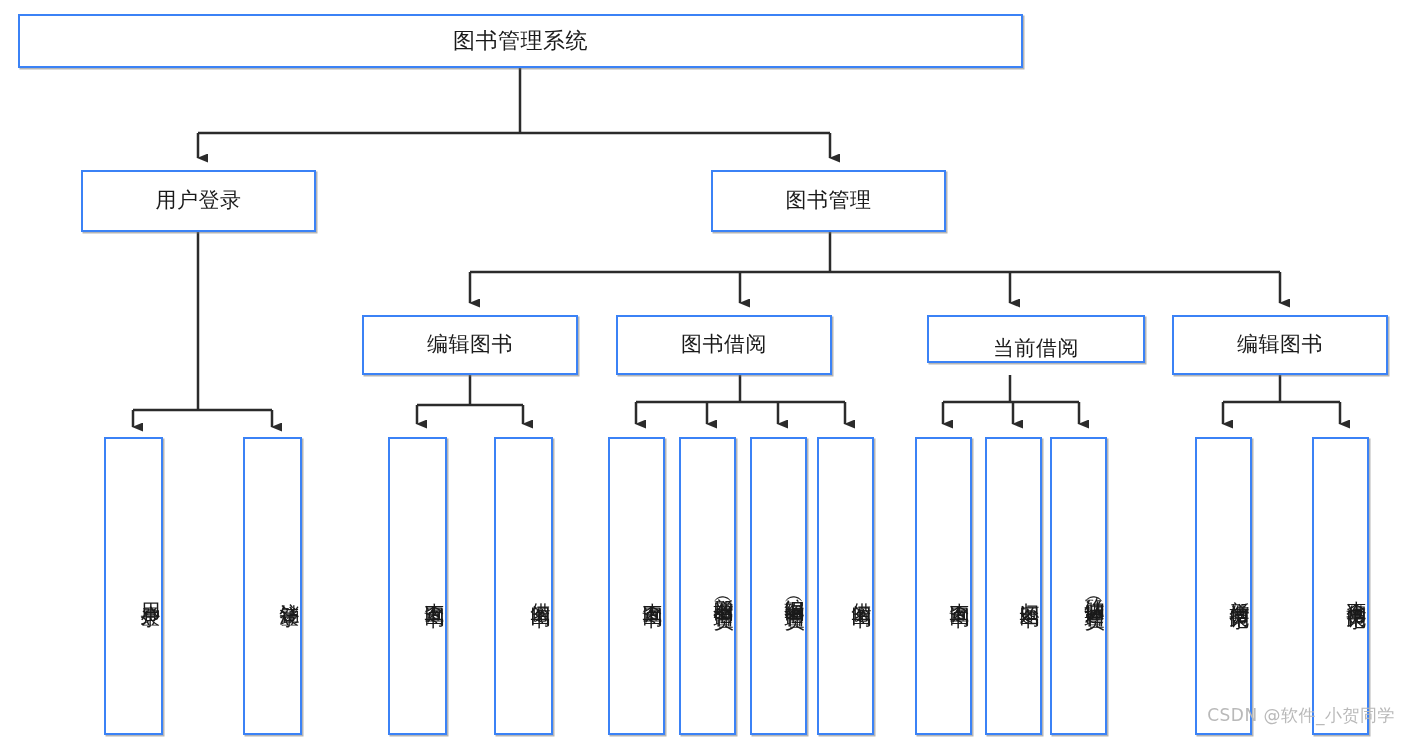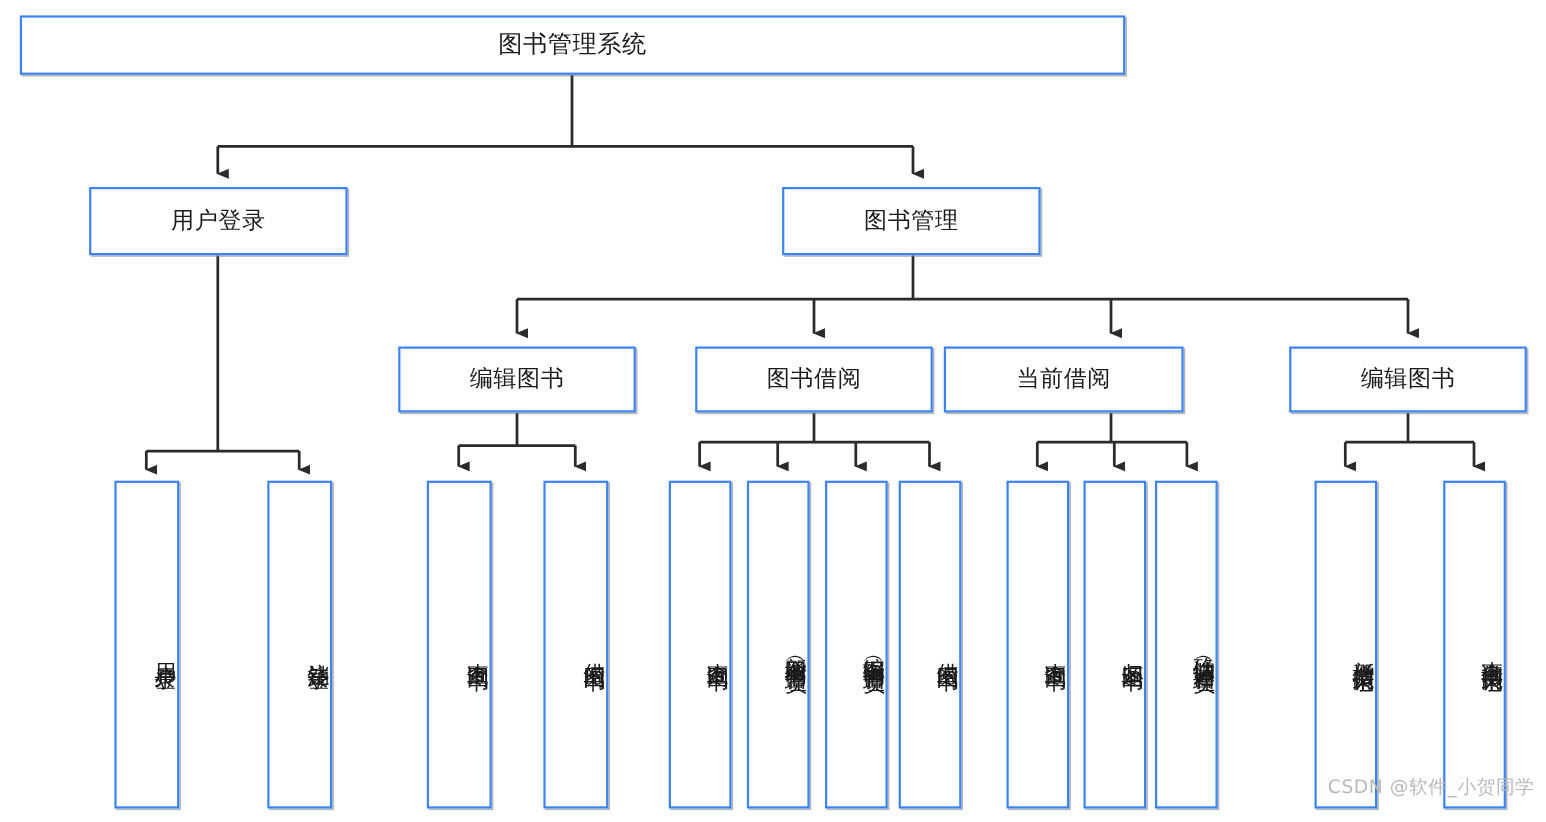--- a/index.html
+++ b/index.html
@@ -125,24 +125,24 @@
   <div class="node h" style="left:81px;top:170px;width:235px;height:62px;">
     <span>用户登录</span>
   </div>
   <div class="node h" style="left:711px;top:170px;width:235px;height:62px;">
     <span>图书管理</span>
   </div>
 
   <div class="node h" style="left:362px;top:315px;width:216px;height:60px;">
     <span>编辑图书</span>
   </div>
-  <div class="node h" style="left:632px;top:315px;width:216px;height:60px;">
+  <div class="node h" style="left:616px;top:315px;width:216px;height:60px;">
     <span>图书借阅</span>
   </div>
-  <div class="node h" style="left:858px;top:315px;width:218px;height:60px;">
+  <div class="node h" style="left:927px;top:315px;width:218px;height:48px;align-items:flex-end;">
     <span>当前借阅</span>
   </div>
   <div class="node h" style="left:1172px;top:315px;width:216px;height:60px;">
     <span>编辑图书</span>
   </div>
 
   <div class="node v" style="left:104px;top:437px;width:59px;height:298px;">
     <span class="vlabel">用户登录</span>
   </div>
   <div class="node v" style="left:243px;top:437px;width:59px;height:298px;">

